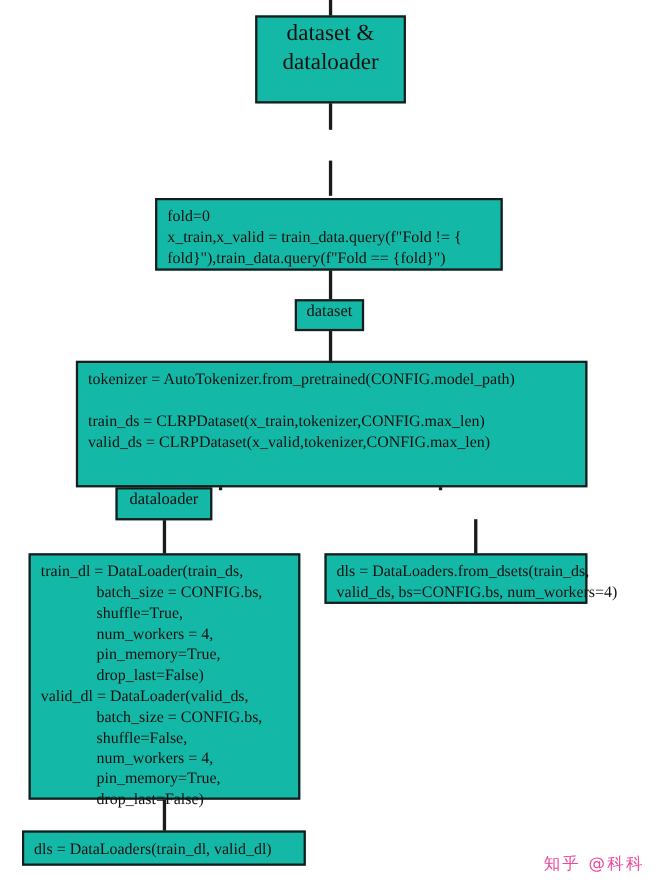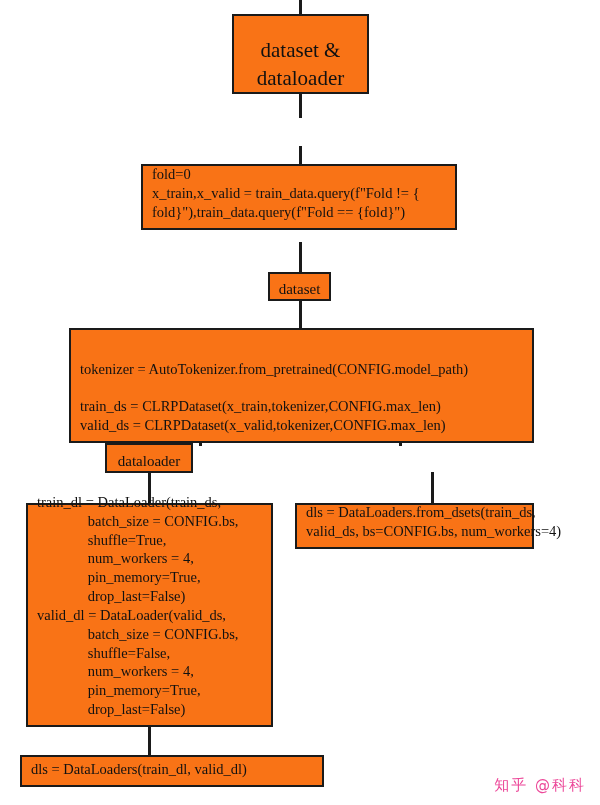--- a/index.html
+++ b/index.html
@@ -15,24 +15,24 @@
   #canvas {
     position: relative;
     width: 600px;
     height: 805px;
     background: #ffffff;
     overflow: hidden;
   }
   .node {
     position: absolute;
     box-sizing: border-box;
-    background: #f97316;
+    background: #14b8a6;
     border: 2px solid #1a1a1a;
     display: flex;
-    align-items: flex-end;
+    align-items: flex-start;
     z-index: 2;
   }
   .node.center {
     justify-content: center;
     text-align: center;
   }
   .node-text {
     white-space: pre;
     line-height: 1.30;
     display: block;
@@ -50,28 +50,28 @@
   
   #split-connector {
     position: absolute;
     z-index: 1;
     pointer-events: none;
   }
 
   
   #n-title        { left: 232px; top: 14px;  width: 137px; height: 80px;  font-size: 21px; }
   #n-acquire      { left: 221px; top: 117px; width: 158px; height: 30px;  font-size: 15px; }
-  #n-fold         { left: 141px; top: 164px; width: 316px; height: 66px;  font-size: 14.5px; }
+  #n-fold         { left: 141px; top: 180px; width: 316px; height: 66px;  font-size: 14.5px; }
   #n-dataset      { left: 268px; top: 272px; width: 63px;  height: 29px;  font-size: 15px; }
   #n-tokenizer    { left: 69px;  top: 328px; width: 465px; height: 115px;  font-size: 14.5px; }
   #n-dataloader   { left: 105px; top: 443px; width: 88px;  height: 30px;  font-size: 15px; }
   #n-ordirectly   { left: 387px; top: 443px; width: 90px;  height: 30px;  font-size: 15px; }
   #n-dls-dsets    { left: 295px; top: 503px; width: 239px; height: 46px;  font-size: 14.5px; }
   #n-dataloaders  { left: 26px;  top: 503px; width: 247px; height: 224px; font-size: 14.5px; }
-  #n-dls-final    { left: 20px;  top: 755px; width: 304px; height: 32px;  font-size: 14.5px; }
+  #n-dls-final    { left: 20px;  top: 755px; width: 258px; height: 32px;  font-size: 14.5px; }
 
   
   #e-top-stub     { left: 299px; top: 0px;   height: 15px; }
   #e-title-acq    { left: 299px; top: 93px;  height: 25px; }
   #e-acq-fold     { left: 299px; top: 146px; height: 32px; }
   #e-fold-dataset { left: 299px; top: 242px; height: 31px; }
   #e-ds-tok       { left: 299px; top: 300px; height: 29px; }
   #e-dl-big       { left: 148px; top: 472px; height: 32px; }
   #e-od-dsets     { left: 431px; top: 472px; height: 32px; }
   #e-big-final    { left: 148px; top: 726px; height: 30px; }

